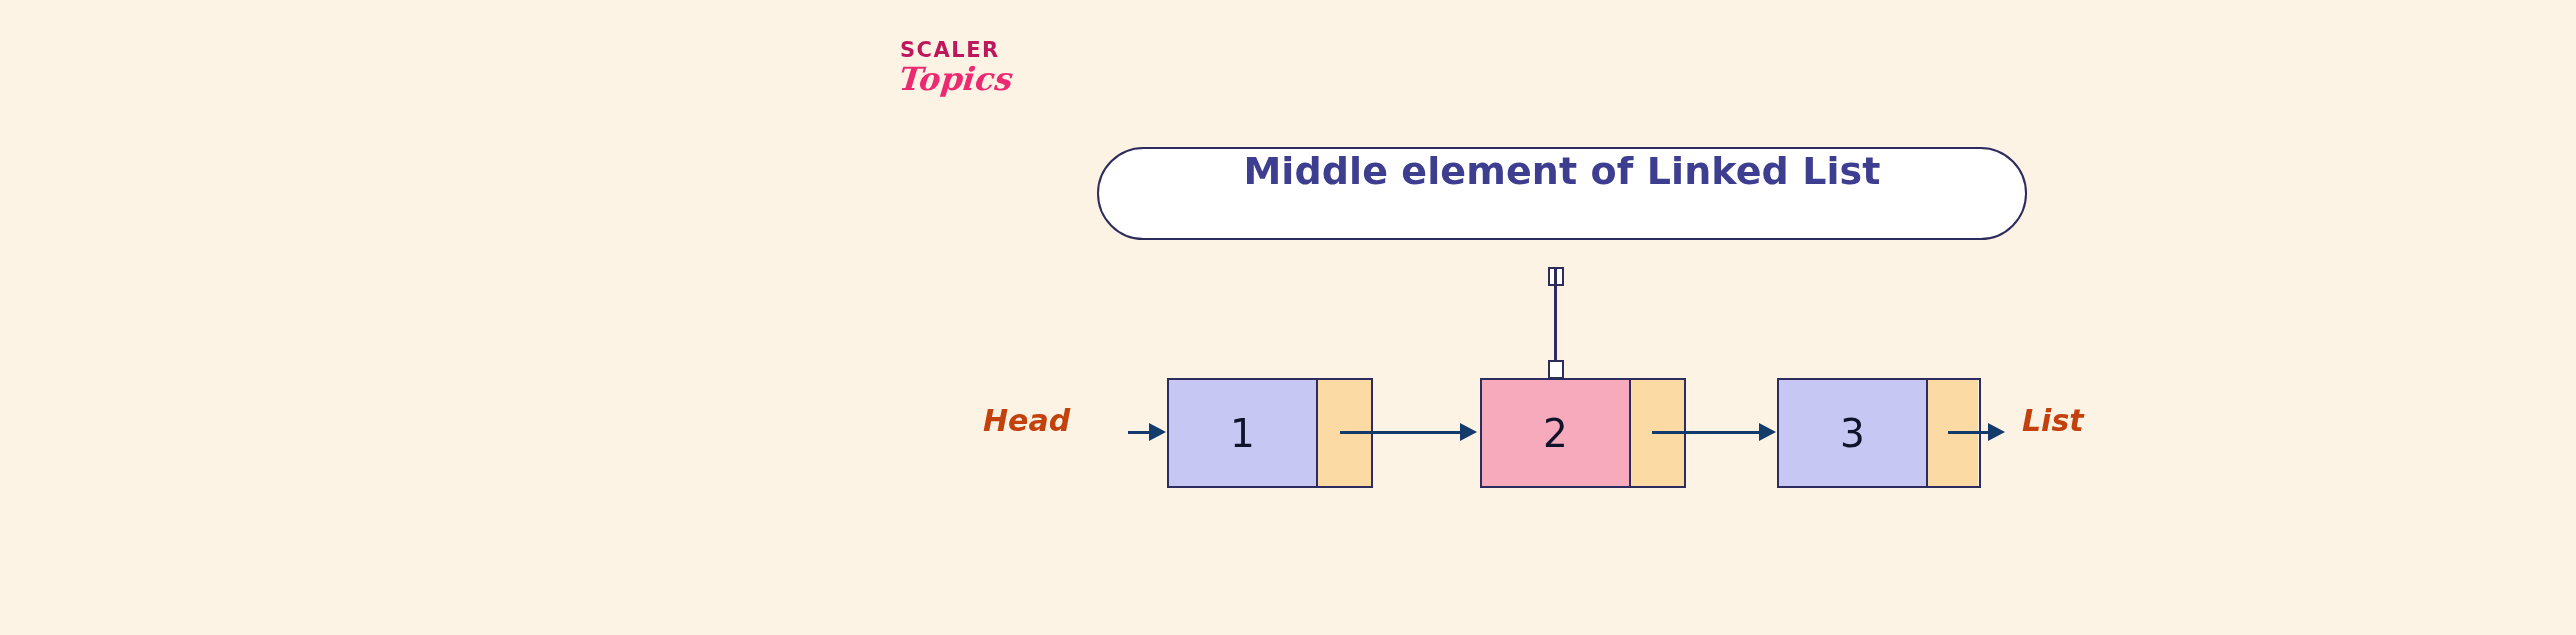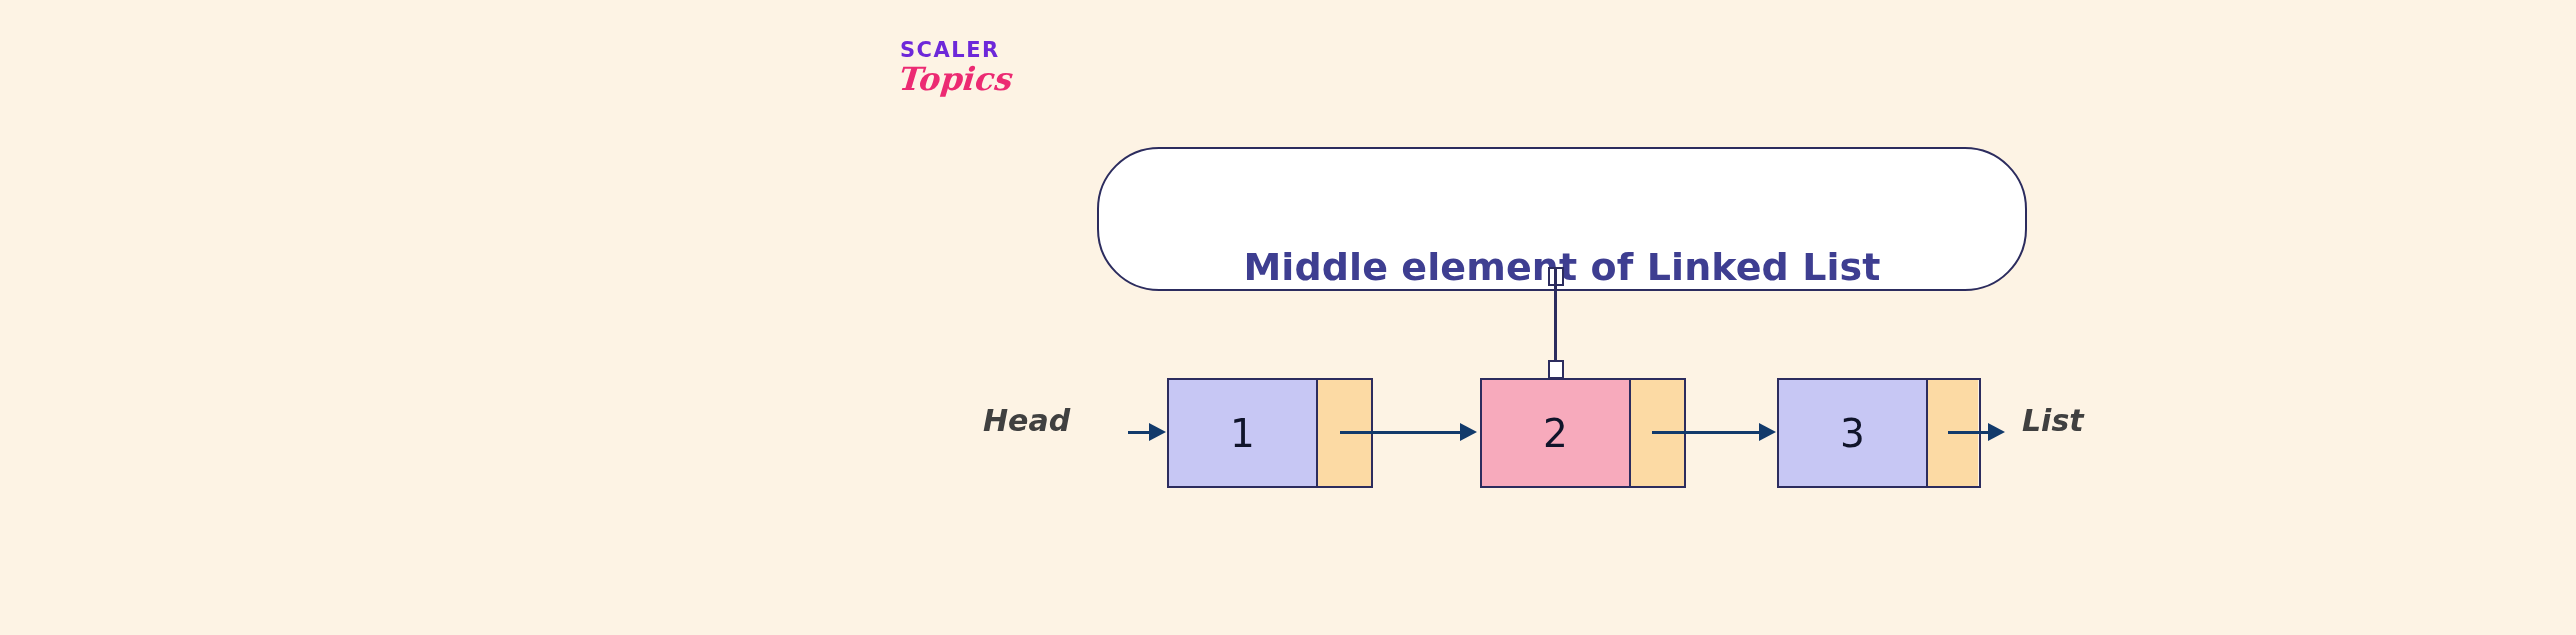--- a/index.html
+++ b/index.html
@@ -28,21 +28,21 @@
     left: 900px;
     top: 40px;
     width: 165px;
     height: 67px;
   }
   .logo-scaler {
     font-family: "DejaVu Sans", sans-serif;
     font-weight: bold;
     font-size: 21px;
     letter-spacing: 1.5px;
-    color: #6d28d9;
+    color: #be185d;
     line-height: 1;
     white-space: nowrap;
   }
   .logo-topics {
     font-family: "DejaVu Serif", serif;
     font-style: italic;
     font-weight: bold;
     font-size: 32px;
     color: #ec2a72;
     line-height: 1;
@@ -52,27 +52,27 @@
     transform: skewX(-6deg);
     transform-origin: left top;
   }
 
   
   .title-pill {
     position: absolute;
     left: 1097px;
     top: 147px;
     width: 930px;
-    height: 144px;
+    height: 93px;
     box-sizing: border-box;
     background: #ffffff;
     border: 2.1px solid #2c2c5e;
     border-radius: 62px;
     display: flex;
-    align-items: flex-end;
+    align-items: flex-start;
     justify-content: center;
   }
   .title-text {
     font-family: "DejaVu Sans", sans-serif;
     font-weight: bold;
     font-size: 38px;
     color: #3e3e91;
     white-space: nowrap;
     letter-spacing: 0.1px;
   }
@@ -155,21 +155,21 @@
   #node-3 .node-data { width: 149px; }
   #node-3 .node-ptr  { width: 50px; }
 
   
   .edge-label {
     position: absolute;
     font-family: "DejaVu Sans", sans-serif;
     font-style: italic;
     font-weight: bold;
     font-size: 30px;
-    color: #404040;
+    color: #c2410c;
     line-height: 1;
     white-space: nowrap;
   }
   #label-head { left: 983px; top: 406px; }
   #label-null { left: 2022px; top: 406px; }
 
   
   .arrow {
     position: absolute;
     height: 20.6px;

